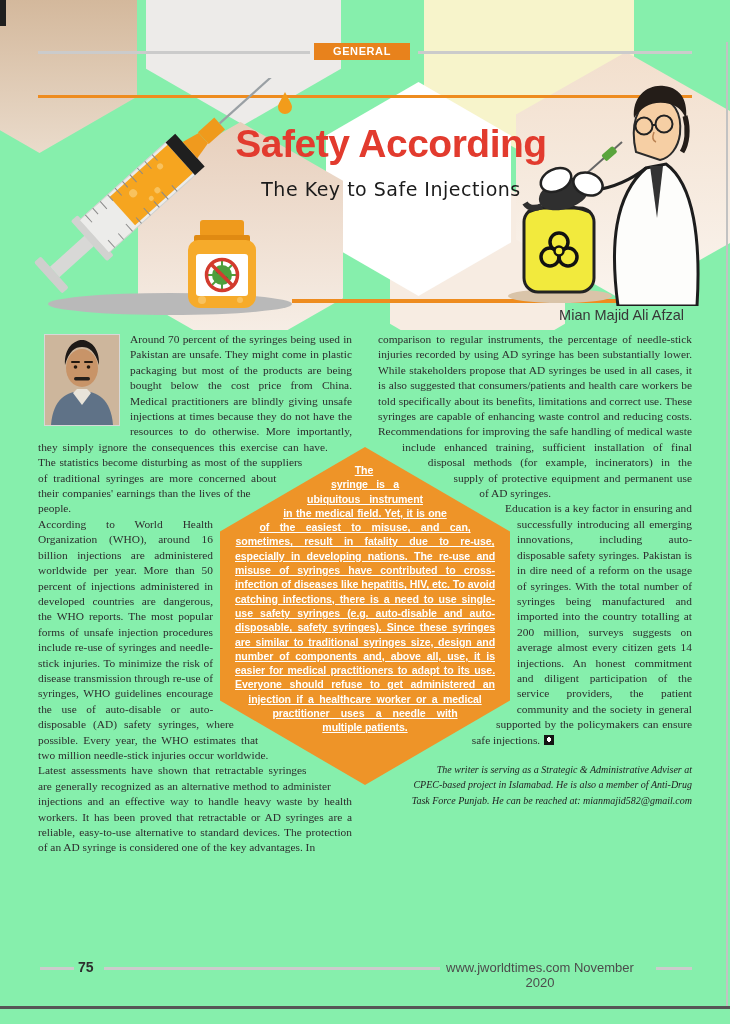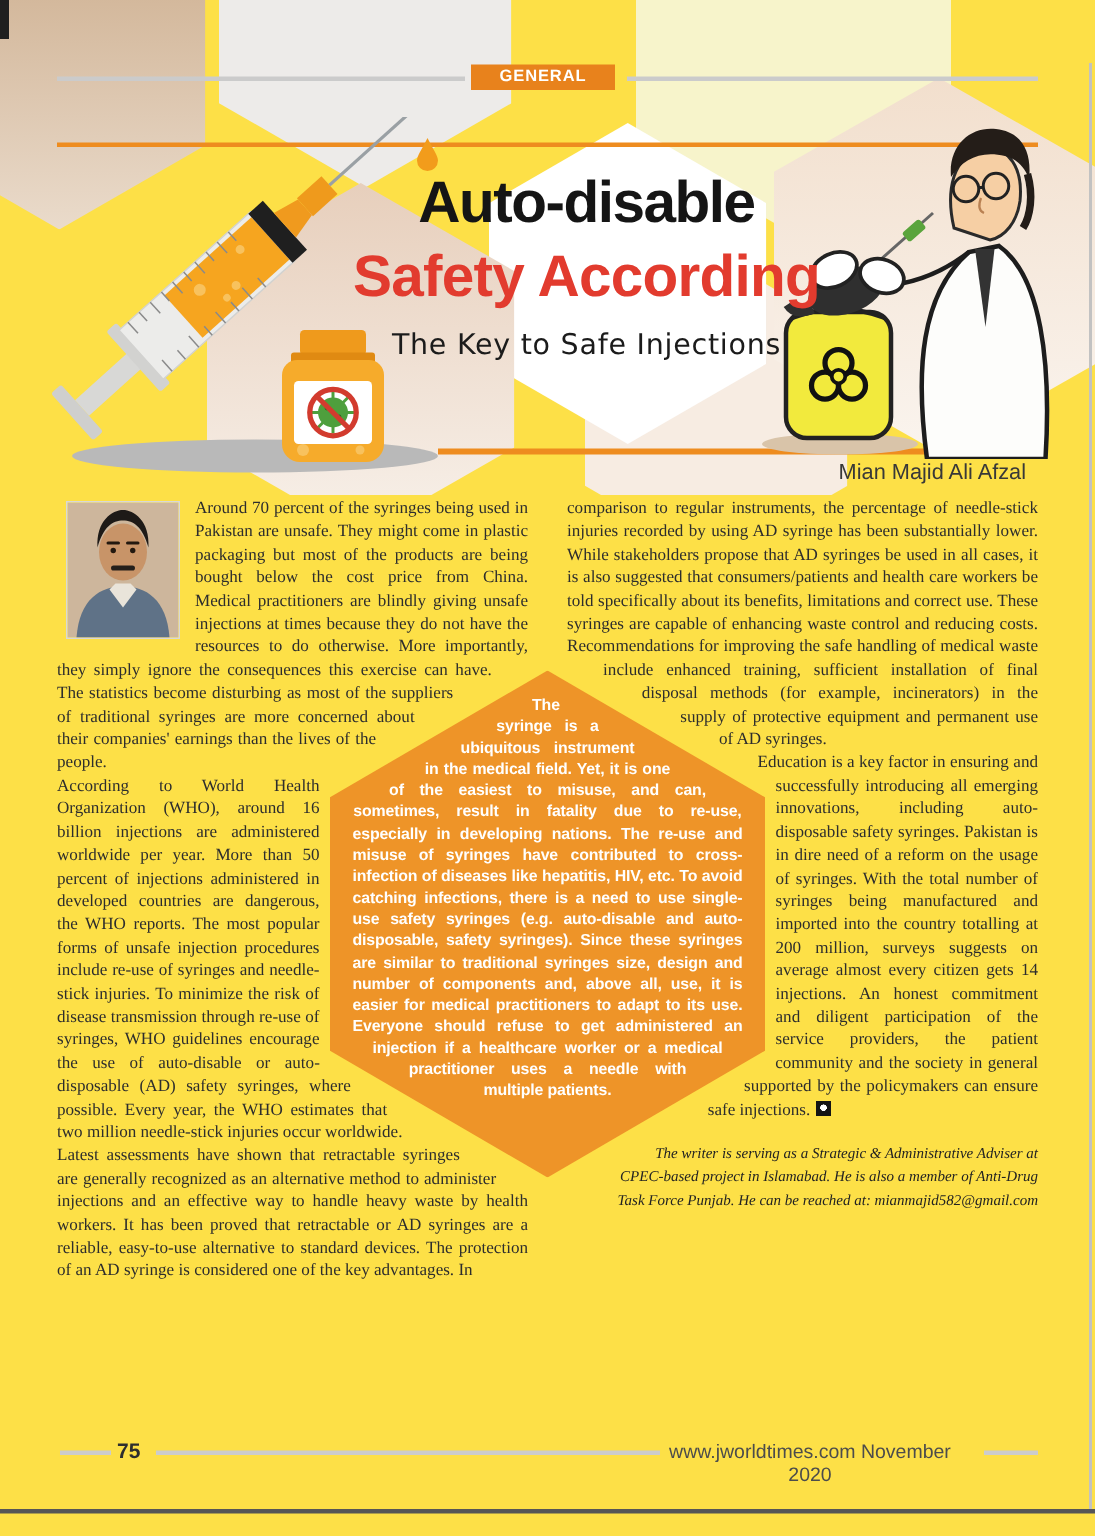--- a/index.html
+++ b/index.html
@@ -1,16 +1,16 @@
 <!DOCTYPE html>
 <html><head>
 <meta charset="utf-8">
 <style>
   html,body{margin:0;padding:0;background:#fff;}
-  .page{position:relative;width:730px;height:1024px;background:#fde047;overflow:hidden;
+  .page{position:relative;width:730px;height:1024px;background:#86efac;overflow:hidden;
         font-family:"Liberation Serif",serif;}
 
   
   .header{position:absolute;left:0;top:0;width:730px;height:330px;overflow:hidden;}
   .hx{position:absolute;clip-path:polygon(50% 0,100% 25%,100% 75%,50% 100%,0 75%,0 25%);z-index:0;}
   .hx1{left:-58px;top:-72px;width:195px;height:225px;background:linear-gradient(180deg,#c9a886,#eadbcb);}
   .hx2{left:146px;top:-100px;width:195px;height:225px;background:#edebe9;}
   .hx3{left:424px;top:-84px;width:210px;height:240px;background:#f7f4cb;}
   .hx7{left:390px;top:170px;width:175px;height:205px;background:#f7ece2;}
   .hx4{left:326px;top:82px;width:185px;height:214px;background:#ffffff;filter:drop-shadow(0 0 3px rgba(0,0,0,.20));}
@@ -55,21 +55,21 @@
       shape-outside:polygon(0px 117px,132px 196px,132px 368px,0px 452px);shape-margin:7px;}
   .bio{margin-top:14px !important;font-style:italic;text-align:right;font-size:10px;color:#222;}
   .endmark{display:inline-block;width:10px;height:10px;margin-left:4px;vertical-align:-1px;
       background:radial-gradient(circle at 50% 45%, #ffffff 0 2.1px, #141414 2.3px);}
 
   
   .callout{position:absolute;left:220px;top:447px;width:290px;height:338px;background:#EE9428;
       clip-path:polygon(50% 0,100% 25%,100% 75%,50% 100%,0 75%,0 25%);
       color:#fff;font-family:"Liberation Sans",sans-serif;font-weight:bold;
       font-size:10.6px;line-height:14.3px;letter-spacing:-0.1px;
-      text-align:justify;text-align-last:center;padding:4px 10px;box-sizing:border-box;z-index:3;}
+      text-align:justify;text-align-last:center;padding:4px 10px;box-sizing:border-box;z-index:3;text-decoration:underline;}
   .cs{height:330px;width:135px;}
   .cs-l{float:left;shape-outside:polygon(0px 0px,135px 0px,0px 81px,0px 250px,135px 330px,0px 330px);shape-margin:5px;}
   .cs-r{float:right;shape-outside:polygon(135px 0px,0px 0px,135px 81px,135px 250px,0px 330px,135px 330px);shape-margin:5px;}
 
   
   .f-line{position:absolute;height:3px;background:#ccc;z-index:2;}
   .f-a{left:40px;top:967px;width:34px;}
   .f-b{left:104px;top:967px;width:336px;}
   .f-c{left:656px;top:967px;width:36px;}
   .f-page{position:absolute;left:78px;top:959px;font-family:"Liberation Sans",sans-serif;
@@ -191,21 +191,20 @@
       <path d="M187 60 C191 74 189 88 184 96" fill="none" stroke="#241d18" stroke-width="5"></path>
       <g fill="none" stroke="#222" stroke-width="2">
         <circle cx="146" cy="70" r="8.5"></circle>
           <circle cx="166" cy="68" r="8.5"></circle>
         <line x1="154" y1="69" x2="158" y2="69"></line>
       </g>
       <path d="M156 76 q-3 8 2 10" stroke="#b98152" stroke-width="1.5" fill="none"></path>
     </svg>
 
     <div class="titles">
-      <h1 class="title1">Auto-disable</h1>
       <h1 class="title2">Safety According</h1>
       <div class="subtitle">The Key to Safe Injections</div>
     </div>
 
     <div class="rule rule-orange-bottom"></div>
     <div class="author">Mian Majid Ali Afzal</div>
   </div>
 
   <div class="col col-left">
     <div class="photo-float">

